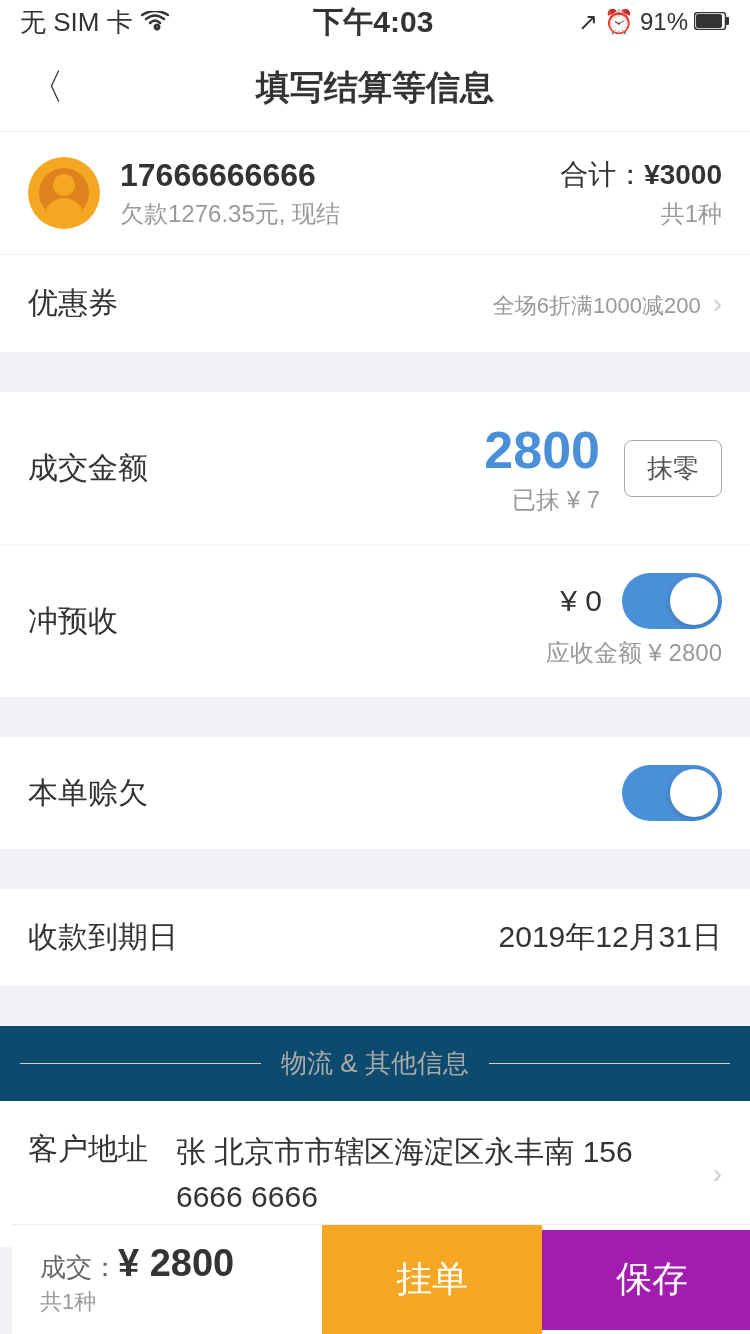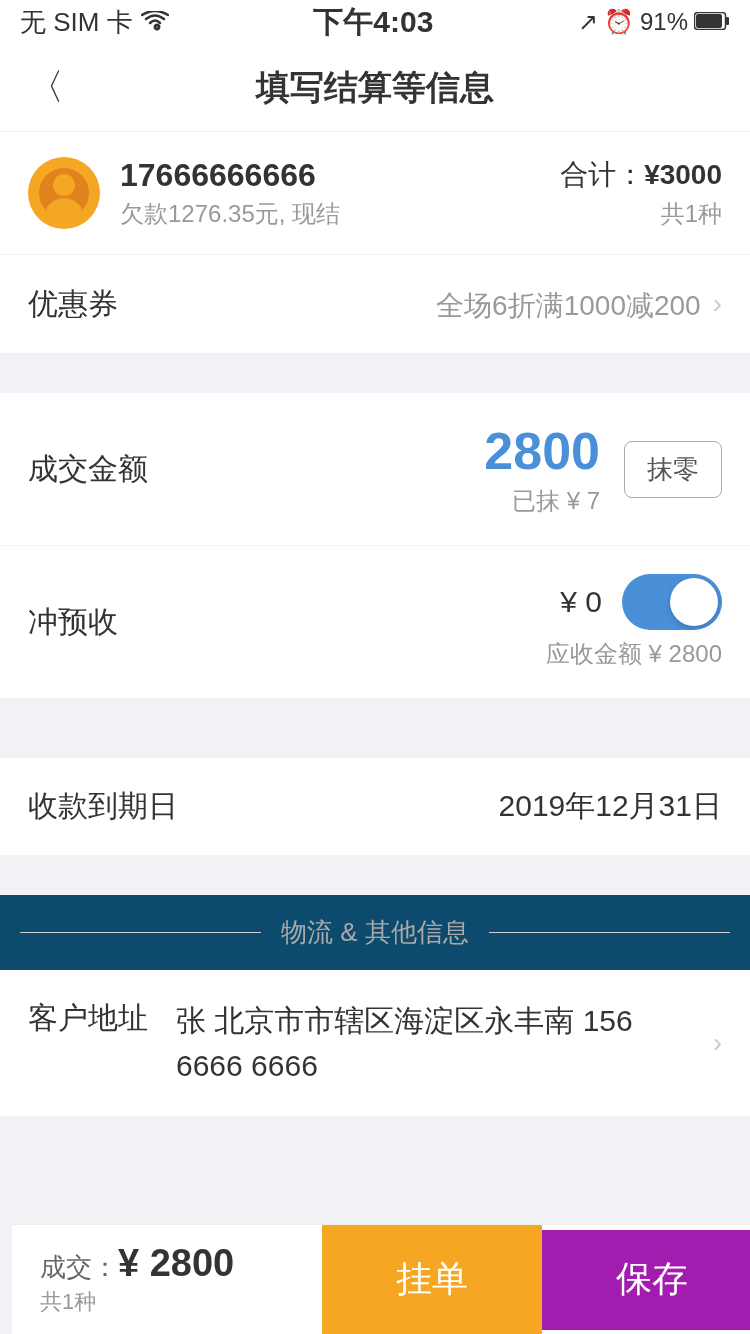--- a/index.html
+++ b/index.html
@@ -126,21 +126,21 @@
       background: #fff;
       border-top: 1px solid #f0f0f0;
     }
     .coupon-label { font-size: 30px; color: #333; }
     .coupon-right {
       display: flex;
       align-items: center;
       gap: 12px;
     }
     .coupon-amount { font-size: 34px; color: #333; font-weight: 500; }
-    .coupon-desc { font-size: 28px; color: #999; margin-top: 4px; text-align: right; }
+    .coupon-desc { font-size: 22px; color: #999; margin-top: 4px; text-align: right; }
     .coupon-chevron { font-size: 28px; color: #ccc; }
 
     
     .separator {
       width: 750px;
       height: 20px;
       background: #f0f2f5;
     }
 
     
@@ -372,20 +372,28 @@
             <div class="toggle-knob"></div>
           </div>
         </div>
         <span class="prepay-sub">应收金额 ¥ 2800</span>
       </div>
     </div>
   </div>
 
   <div class="separator"></div>
 
+  <div class="card">
+    <div class="form-row" style="border-bottom:none;">
+      <span class="form-label">本单赊欠</span>
+      <div class="toggle">
+        <div class="toggle-knob"></div>
+      </div>
+    </div>
+  </div>
 
   <div class="separator"></div>
 
   <div class="card">
     <div class="form-row" style="border-bottom:none;">
       <span class="form-label">收款到期日</span>
       <span style="font-size:30px;color:#333;">2019年12月31日</span>
     </div>
   </div>
 

